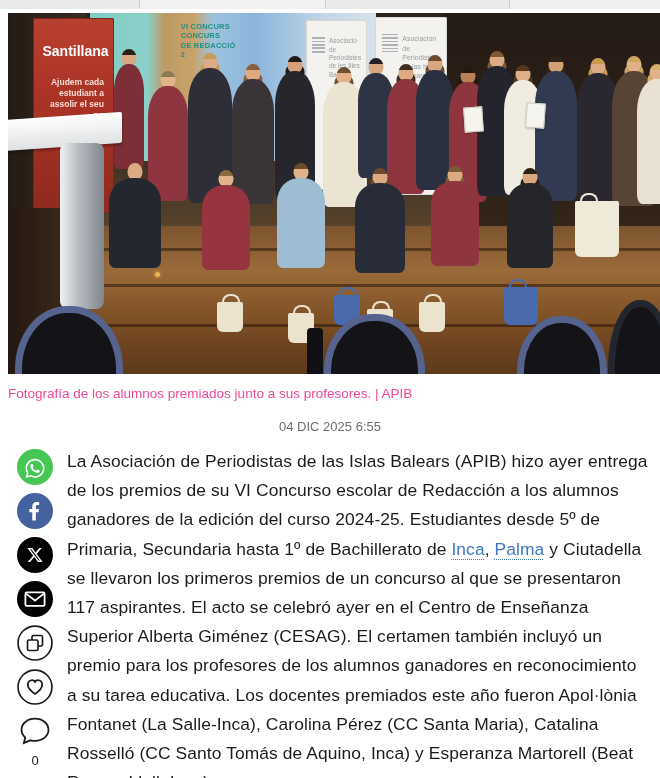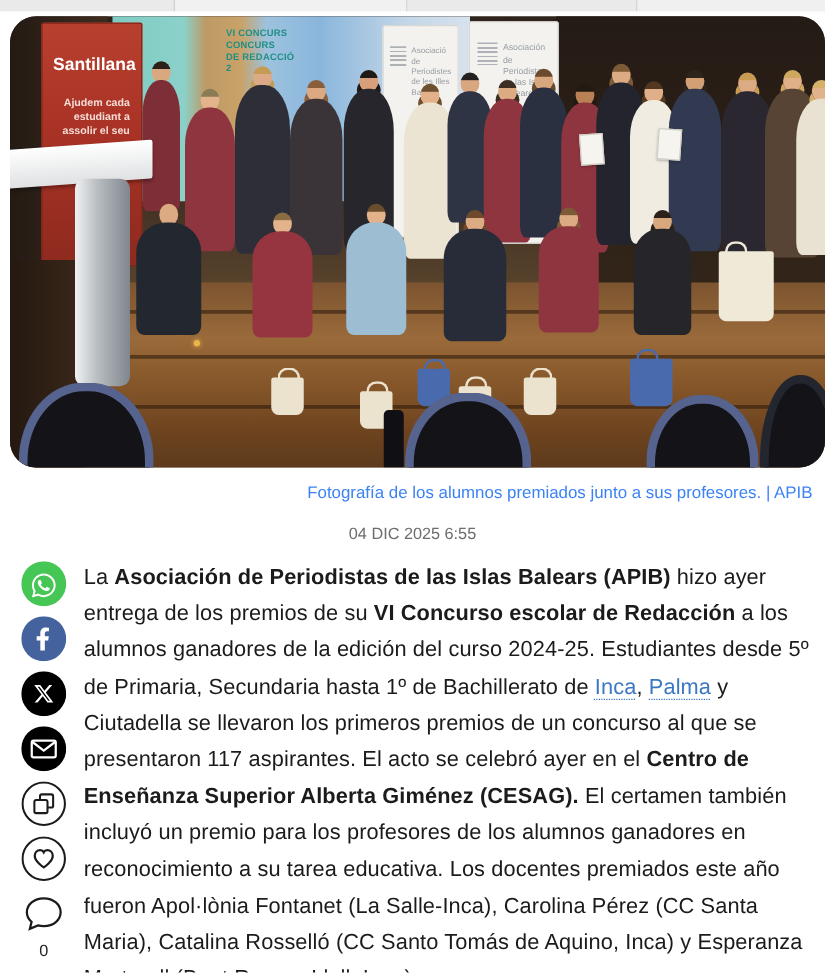--- a/index.html
+++ b/index.html
@@ -7,21 +7,21 @@
     font-family:"Liberation Sans", sans-serif; }
 
   
   .strip { height:11px; display:flex; background:#ededed; border-bottom:2px solid #fff; }
   .strip > div { flex:none; border-right:1px solid #cfcfcf; background:#eaeaea; }
   .strip > div:nth-child(2){ background:#f1f1f1; }
   .strip > div:nth-child(4){ background:#f0f0f0; border-right:none; }
 
   
   .photo { position:relative; margin:2px 0 0 8px; height:361px; overflow:hidden;
-    background:linear-gradient(180deg,#2e231c 0%,#3a2b21 34%,#55412b 58%,#8a5e35 72%,#6e4526 88%,#5d3a20 100%);border-radius:21px; }
+    background:linear-gradient(180deg,#2e231c 0%,#3a2b21 34%,#55412b 58%,#8a5e35 72%,#6e4526 88%,#5d3a20 100%); }
   .photo * { position:absolute; }
 
   .screen { left:12.5%; top:0; width:44%; height:41%;
     background:linear-gradient(90deg,#7fccc4 0%,#8bd1c9 20%,#bd9a66 26%,#c9a268 36%,#9dc2de 43%,#8ab6dc 58%,#c3d6e7 82%,#d7e2ec 100%); }
   .slide-title { left:26.5%; top:2.5%; width:14%; color:#1f8f86; font-weight:bold;
     font-size:7.5px; line-height:1.25; letter-spacing:.2px; position:absolute; }
   .wall-right { right:0; top:0; width:33%; height:62%; background:linear-gradient(180deg,#241b15,#332519); }
   .wall-left { left:0; top:0; width:12%; height:62%; background:linear-gradient(90deg,#241a14,#3c2c20); }
 
   .rb { left:3.8%; top:1.4%; width:12.4%; height:54%; border-radius:2px;
@@ -59,33 +59,33 @@
     box-shadow:0 1px 2px rgba(0,0,0,.25); }
   .bag { width:26px; height:30px; background:var(--bagc,#ece3cf); border-radius:2px 2px 6px 6px; z-index:8; }
   .bag::before { content:""; position:absolute; left:5px; top:-8px; width:14px; height:12px;
     border:2px solid var(--bagc,#ece3cf); border-bottom:none; border-radius:8px 8px 0 0; }
   .chair { bottom:-6px; background:#131318; border:7px solid #55638e; border-bottom:none;
     border-radius:48% 48% 0 0 / 85% 85% 0 0; z-index:10; }
   .chair.dark { border-color:#23262e; }
   .armrest { width:16px; height:46px; bottom:0; background:#101014; border-radius:4px 4px 0 0; z-index:10; }
 
   
-  .caption { margin:11px 10px 0 8px; color:#3b82f6; font-size:13.5px; line-height:1.4;text-align:right; }
+  .caption { margin:11px 10px 0 8px; color:#ec4899; font-size:13.5px; line-height:1.4; }
   .dateline { margin-top:15px; text-align:center; color:#6d6d6d; font-size:13px; }
 
   
   .article { position:relative; margin-top:13px; padding:0 11px 0 67px; }
   .share-rail { position:absolute; left:17px; top:2px; width:36px; display:flex;
     flex-direction:column; align-items:center; gap:8px; }
   .sbtn { width:36px; height:36px; border-radius:50%; border:none; background:transparent;
     display:flex; align-items:center; justify-content:center; cursor:pointer; padding:0; flex:none; }
   .count { font-size:13px; color:#222; margin-top:-4px; }
 
   .body-text { font-size:17.4px; line-height:29.2px; color:#1b1b1b; letter-spacing:.1px; }
-  .body-text b { font-weight:bold; }
+  .body-text b { font-weight:normal; }
   .inline-link { color:#3c78c2; text-decoration:underline dotted; text-decoration-thickness:1px;
     text-underline-offset:4px; cursor:pointer;text-align:right; }
 </style>
 </head>
 <body>
 
 <div class="strip">
   <div style="width:140px"></div>
     <div style="width:186px"></div>
     <div style="width:184px"></div>

